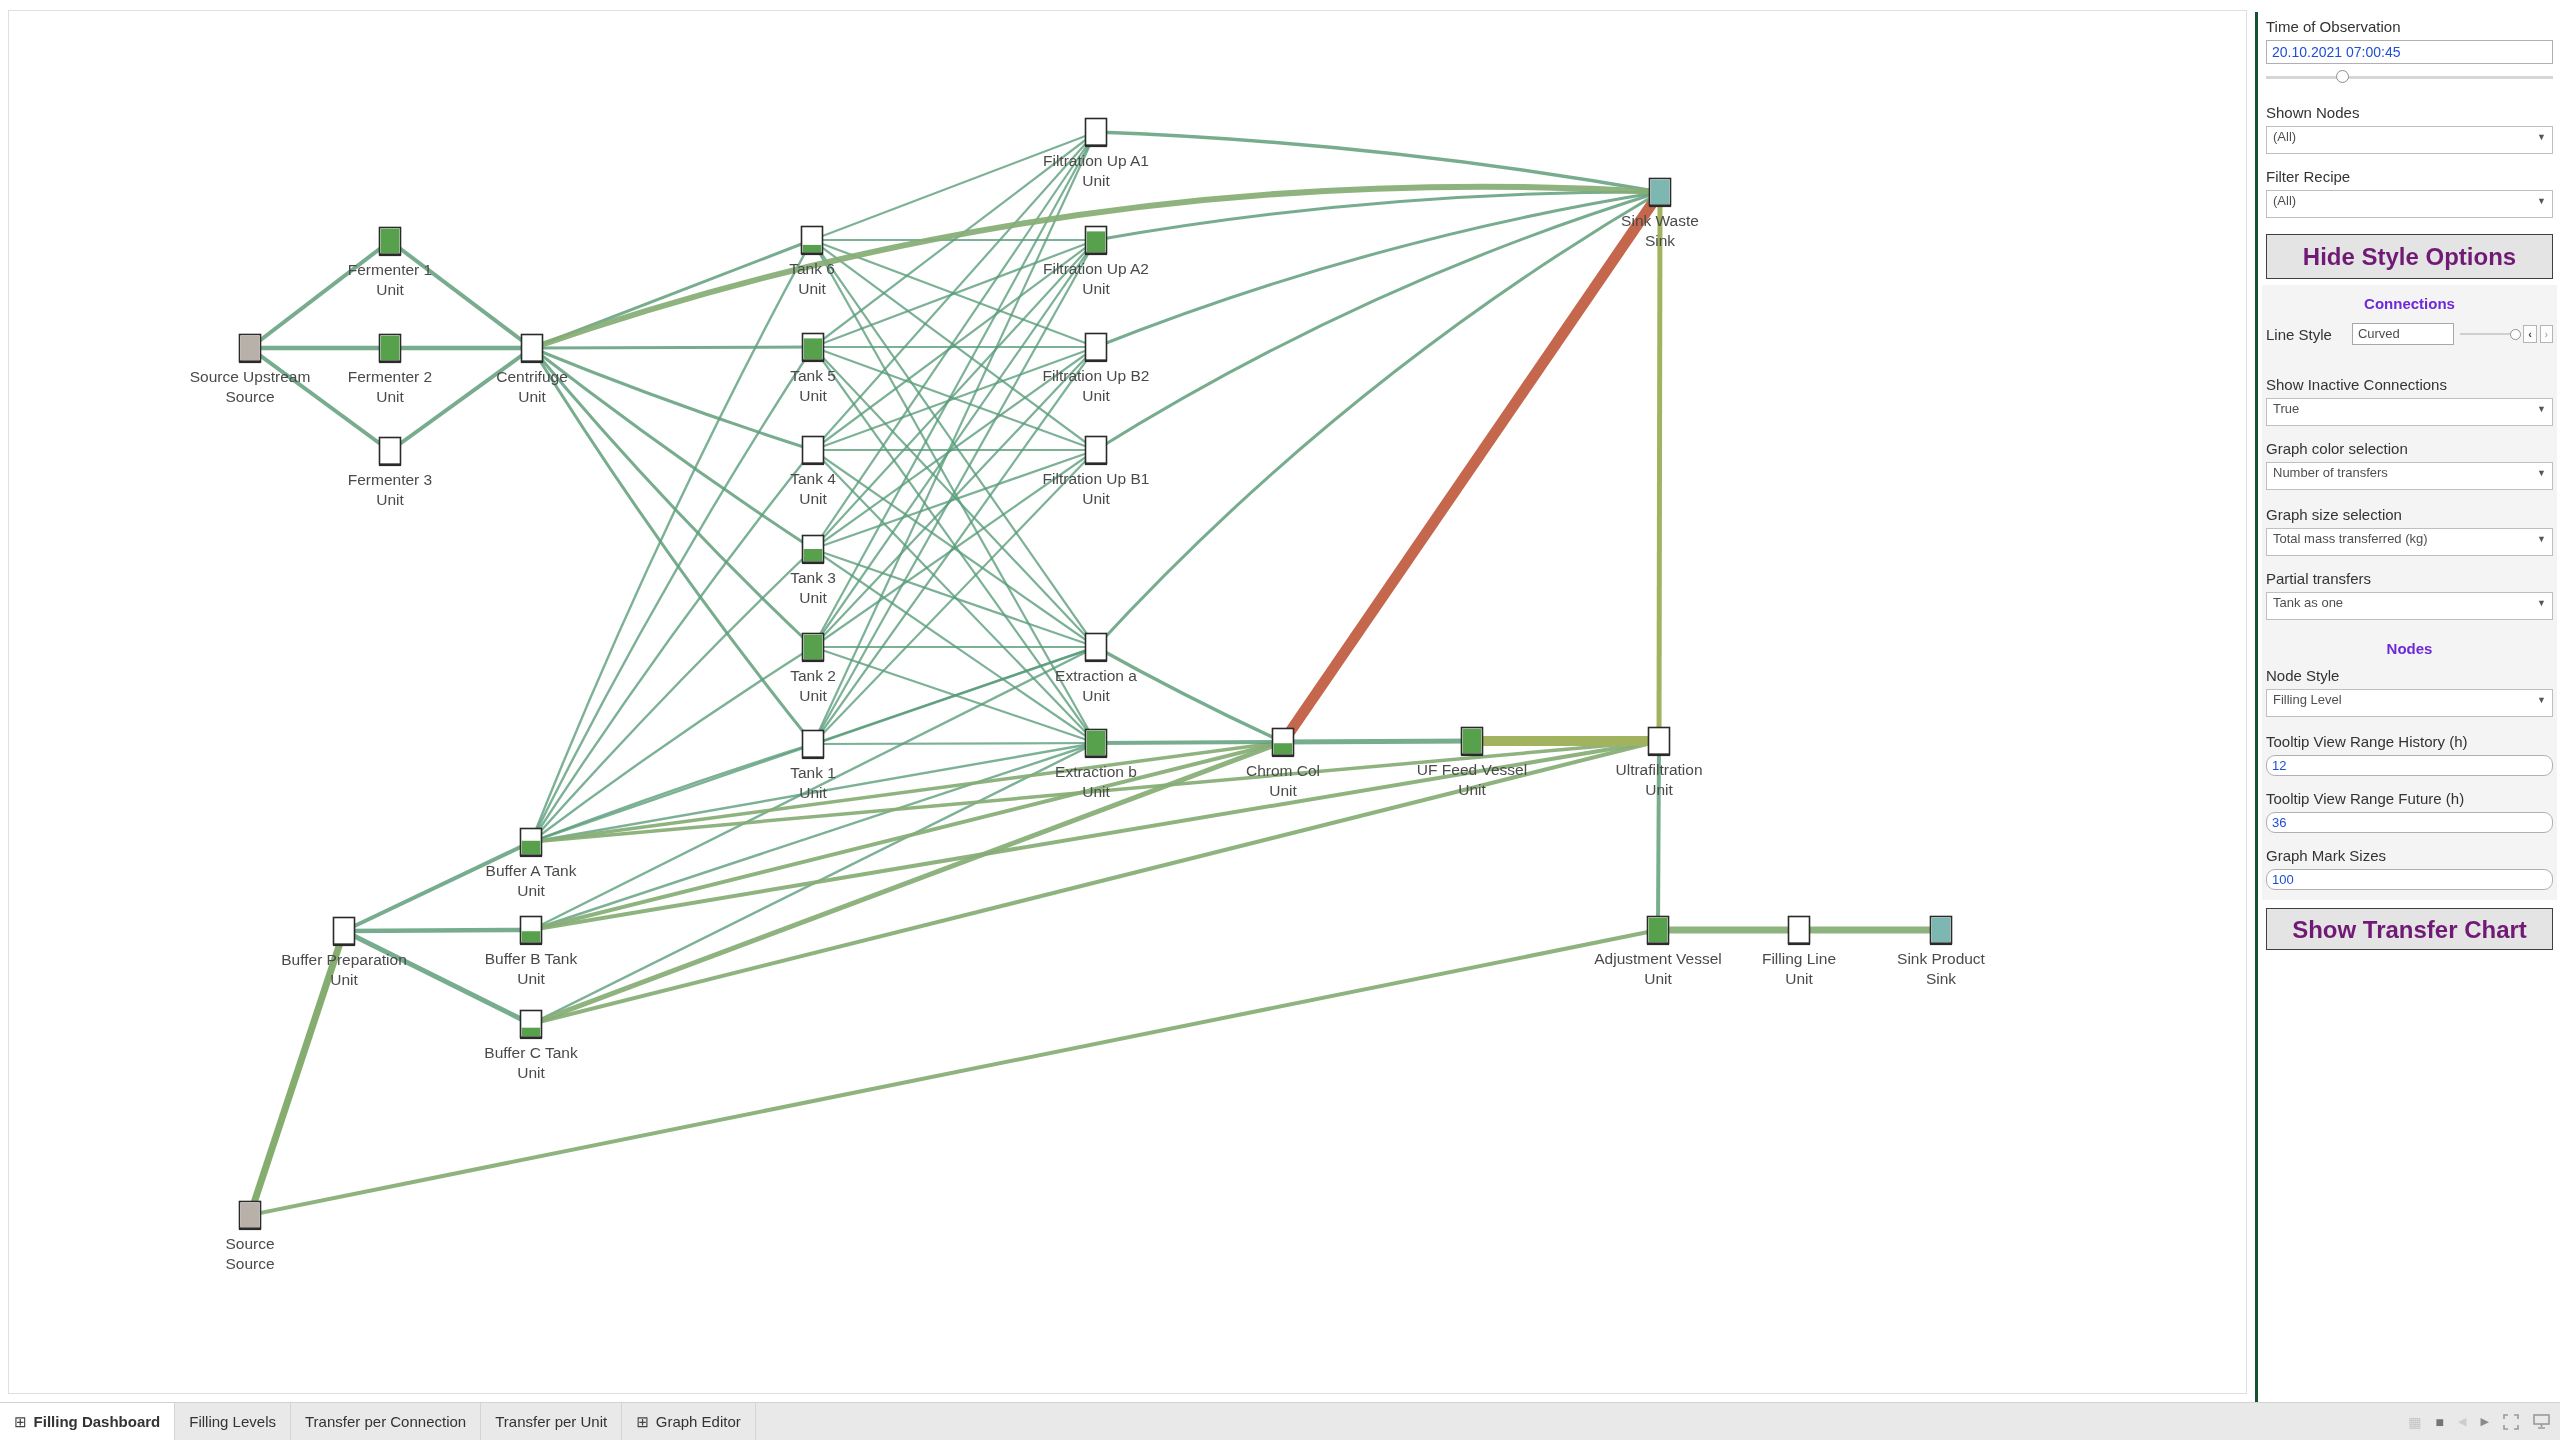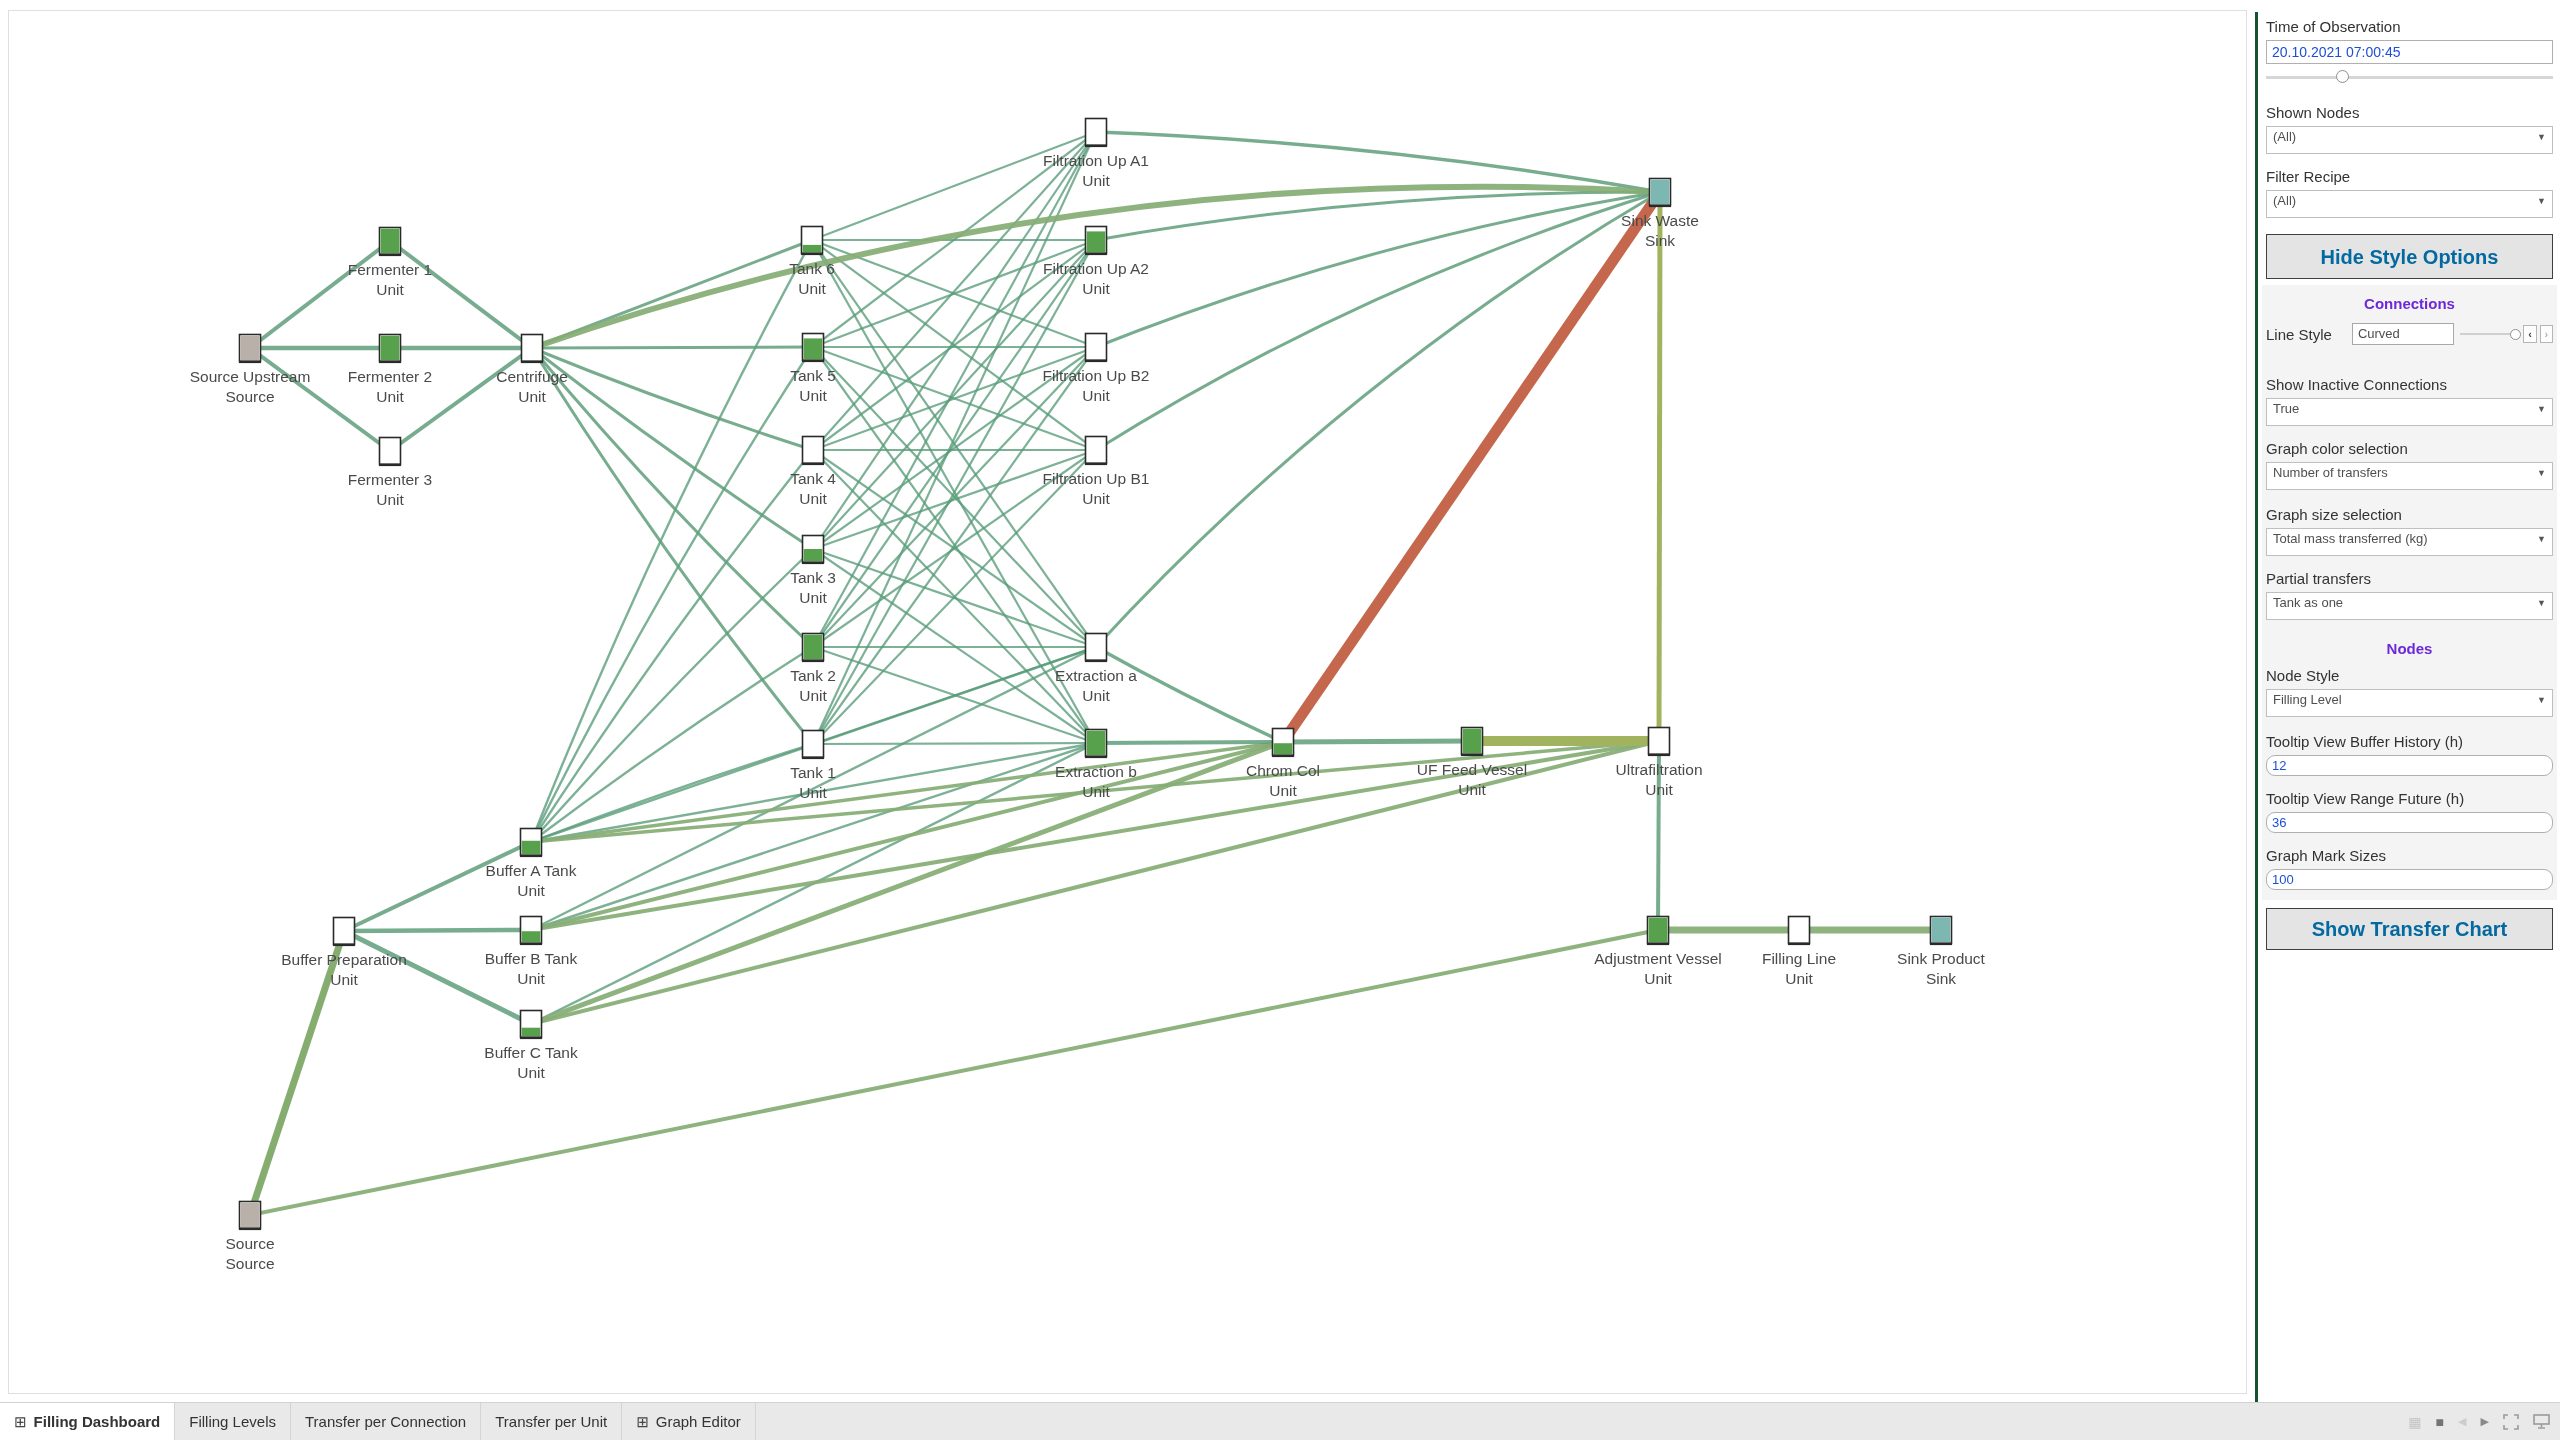--- a/index.html
+++ b/index.html
@@ -13,21 +13,21 @@
   
   #sidebar { position:absolute; left:2255px; top:12px; width:305px; height:1402px; background:#fff; border-left:3px solid #14532d; padding:6px 7px 16px 8px; }
   .sb-label { font-size:15px; color:#333; margin-bottom:5px; }
   .sb-input { width:100%; height:24px; border:1px solid #b0b0b0; background:#fff; font-family:"Liberation Sans",sans-serif; font-size:14px; color:#1d4ed8; padding:2px 5px; display:block; }
   .sb-input.small { height:21px; font-size:13px;border-radius:9px; }
   .slider { position:relative; height:14px; margin:6px 0 12px 0; }
   .slider .track { position:absolute; left:0; right:0; top:6px; height:3px; background:#d6d6d6; }
   .slider .thumb { position:absolute; top:0; width:13px; height:13px; border-radius:50%; background:#fdfdfd; border:1.5px solid #8f8f8f; margin-left:-7px; }
   .dd { position:relative; width:100%; height:28px; border:1px solid #bfbfbf; background:#fff; font-size:13px; color:#4f4f4f; line-height:20px; padding:0 22px 0 6px; margin-bottom:2px; }
   .dd .dd-arrow { position:absolute; right:6px; top:0; line-height:20px; font-size:9px; color:#555; }
-  .sb-btn { width:100%; height:45px; background:#e4e4e4; border:1.5px solid #3f3f3f; font-family:"Liberation Sans",sans-serif; font-weight:bold; font-size:20px; color:#0369a1; text-align:center; line-height:42px; cursor:pointer; }
+  .sb-btn { width:100%; height:45px; background:#e4e4e4; border:1.5px solid #3f3f3f; font-family:"Liberation Sans",sans-serif; font-weight:bold; font-size:24px; color:#701a75; text-align:center; line-height:42px; cursor:pointer; }
   .sb-gap8 { height:8px; } .sb-gap12 { height:12px; } .sb-gap14 { height:14px; } .sb-gap26 { height:26px; }
   #style-panel { background:#f4f4f4; margin:6px -4px 8px -4px; padding:6px 4px 10px 4px; }
   .sec-header { font-size:15px; font-weight:bold; color:#6d28d9; text-align:center; margin:4px 0 10px 0; }
   .ls-row { display:flex; align-items:center; height:24px; margin-bottom:4px; }
   .ls-row .sb-label { margin:0 6px 0 0; white-space:nowrap; }
   .ls-box { width:108px; height:22px; border:1px solid #a8a8a8; background:#fff; font-size:13px; color:#4f4f4f; line-height:20px; padding:0 5px;margin-left:14px; }
   .mini-slider { position:relative; width:64px; height:13px; margin-left:6px; }
   .mini-slider .track { position:absolute; left:0; right:0; top:5px; height:2px; background:#cfcfcf; }
   .mini-slider .thumb { position:absolute; top:1px; width:11px; height:11px; border-radius:50%; background:#fff; border:1.5px solid #8f8f8f; margin-left:-9px; }
   .chev { width:14px; height:18px; border:1px solid #b5b5b5; background:#fdfdfd; font-size:11px; line-height:16px; text-align:center; margin-left:3px; }
@@ -402,21 +402,21 @@
       <div class="sb-gap14"></div>
       <div class="sec-header">Nodes</div>
 
       <div class="sb-label">Node Style</div>
       <div class="dd">
         <span>Filling Level</span>
         <span class="dd-arrow">▼</span>
       </div>
 
       <div class="sb-gap14"></div>
-      <div class="sb-label">Tooltip View Buffer History (h)</div>
+      <div class="sb-label">Tooltip View Range History (h)</div>
       <input class="sb-input small" value="12" style="">
 
       <div class="sb-gap14"></div>
       <div class="sb-label">Tooltip View Range Future (h)</div>
       <input class="sb-input small" value="36" style="">
 
       <div class="sb-gap14"></div>
       <div class="sb-label">Graph Mark Sizes</div>
       <input class="sb-input small" value="100" style="">
     </div>

